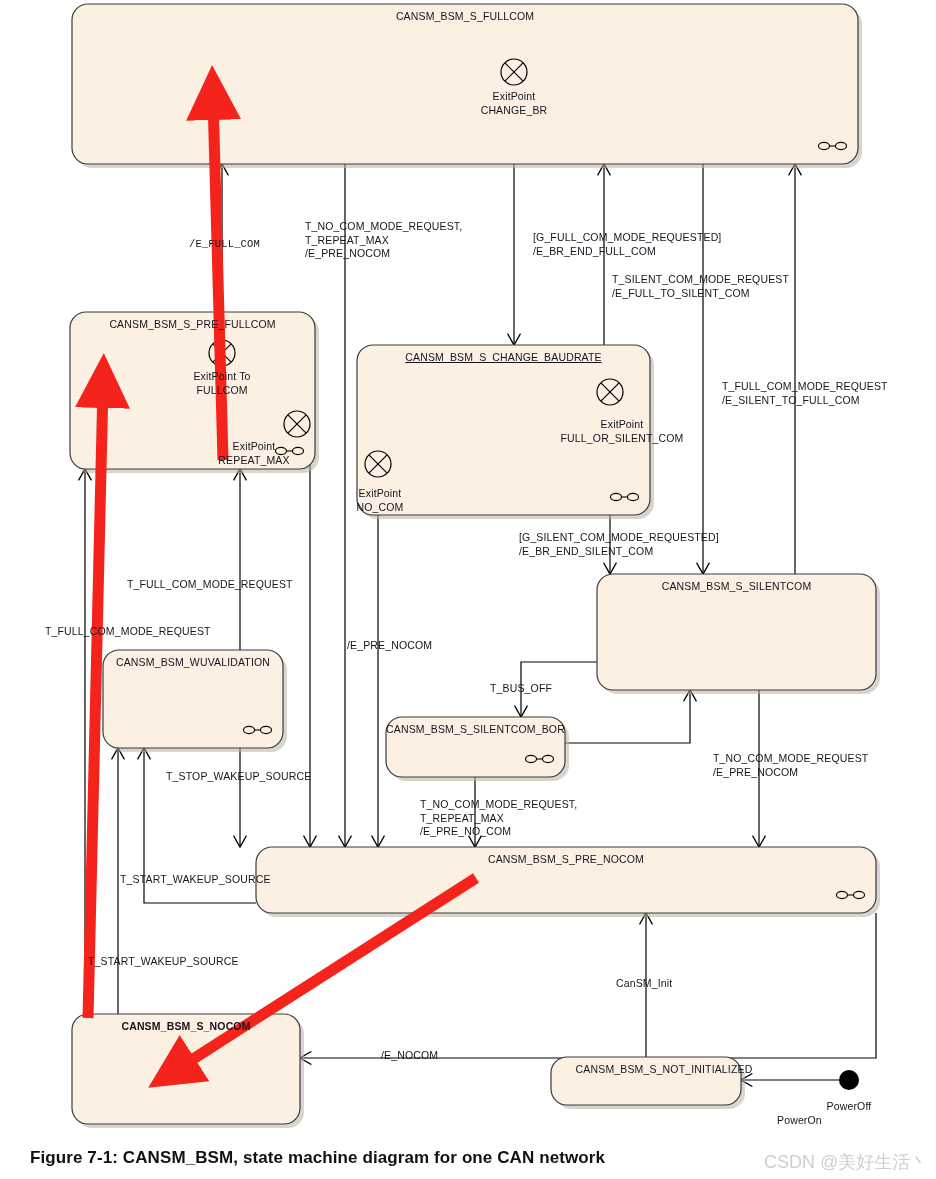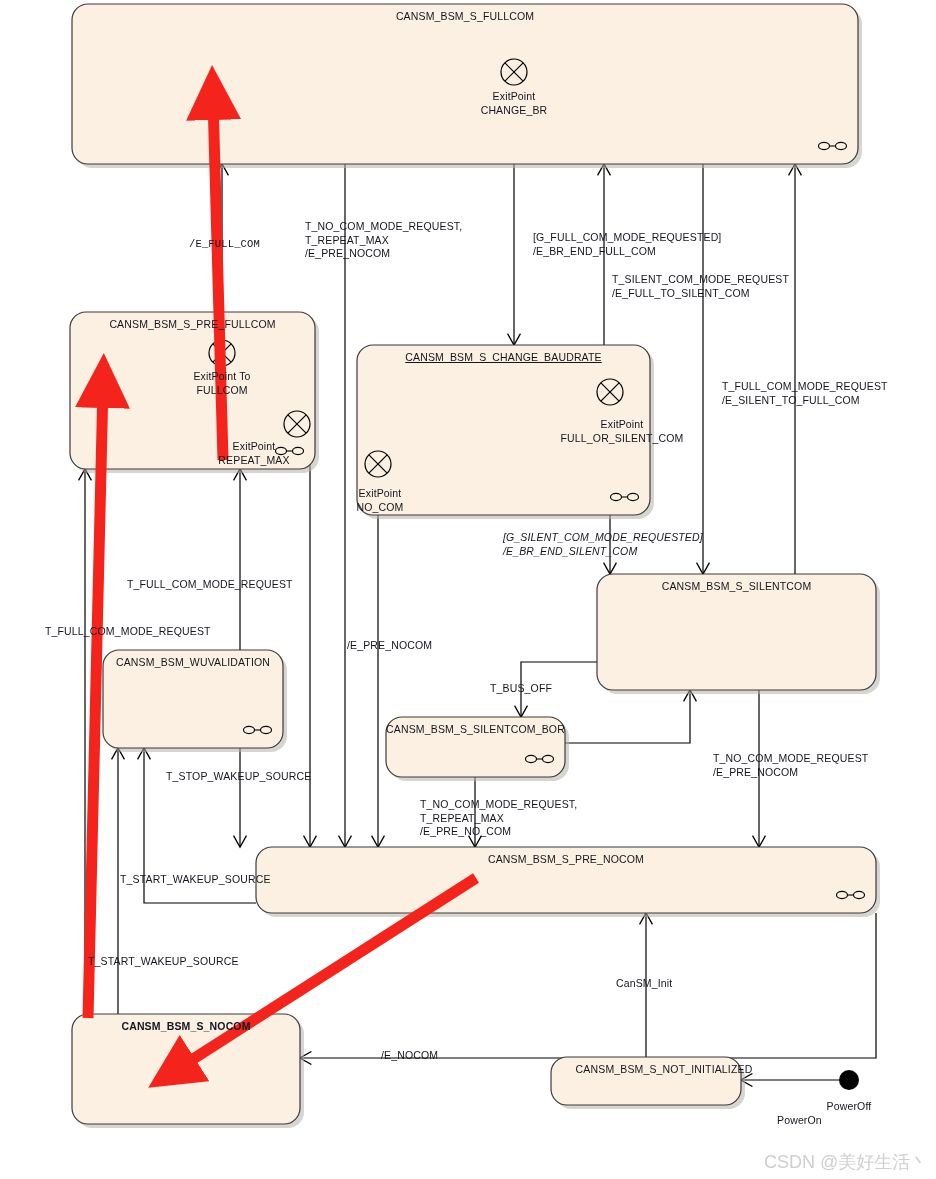--- a/index.html
+++ b/index.html
@@ -222,33 +222,34 @@
       <div class="lbl" style="left: 189px; top: 238px; font-family: Liberation Mono, monospace;">/E_FULL_COM</div>
       <div class="lbl" style="left: 305px; top: 220px;">T_NO_COM_MODE_REQUEST,
 T_REPEAT_MAX
 /E_PRE_NOCOM</div>
       <div class="lbl" style="left: 533px; top: 231px;">[G_FULL_COM_MODE_REQUESTED]
 /E_BR_END_FULL_COM</div>
       <div class="lbl" style="left: 612px; top: 273px;">T_SILENT_COM_MODE_REQUEST
 /E_FULL_TO_SILENT_COM</div>
       <div class="lbl" style="left: 722px; top: 380px;">T_FULL_COM_MODE_REQUEST
 /E_SILENT_TO_FULL_COM</div>
-      <div class="lbl" style="left: 503px; top: 531px; font-style: italic;">[G_SILENT_COM_MODE_REQUESTED]
+      <div class="lbl" style="left: 519px; top: 531px;">[G_SILENT_COM_MODE_REQUESTED]
 /E_BR_END_SILENT_COM</div>
       <div class="lbl" style="left: 127px; top: 578px;">T_FULL_COM_MODE_REQUEST</div>
       <div class="lbl" style="left: 45px; top: 625px;">T_FULL_COM_MODE_REQUEST</div>
       <div class="lbl" style="left: 347px; top: 639px;">/E_PRE_NOCOM</div>
       <div class="lbl" style="left: 490px; top: 682px;">T_BUS_OFF</div>
       <div class="lbl" style="left: 713px; top: 752px;">T_NO_COM_MODE_REQUEST
 /E_PRE_NOCOM</div>
       <div class="lbl" style="left: 166px; top: 770px;">T_STOP_WAKEUP_SOURCE</div>
       <div class="lbl" style="left: 420px; top: 798px;">T_NO_COM_MODE_REQUEST,
 T_REPEAT_MAX
 /E_PRE_NO_COM</div>
       <div class="lbl" style="left: 120px; top: 873px;">T_START_WAKEUP_SOURCE</div>
       <div class="lbl" style="left: 88px; top: 955px;">T_START_WAKEUP_SOURCE</div>
       <div class="lbl" style="left: 616px; top: 977px;">CanSM_Init</div>
       <div class="lbl" style="left: 381px; top: 1049px;">/E_NOCOM</div>
       <div class="lbl" style="left: 777px; top: 1066px; margin-top: 48px;">PowerOn</div>
     </div>
 
+  <div class="caption">Figure 7-1: CANSM_BSM, state machine diagram for one CAN network</div>
   <div class="watermark">CSDN @美好生活丶</div>
 </div>
 
 </body></html>

